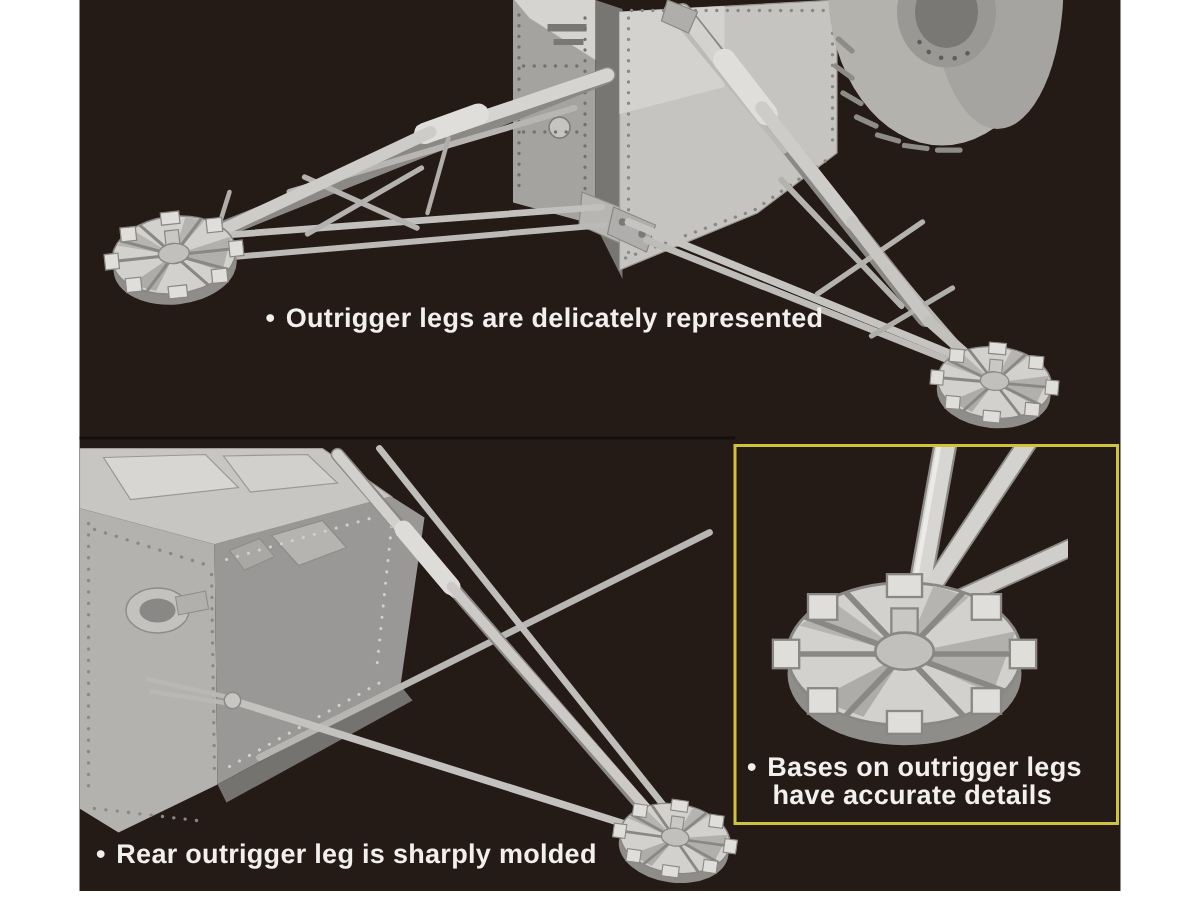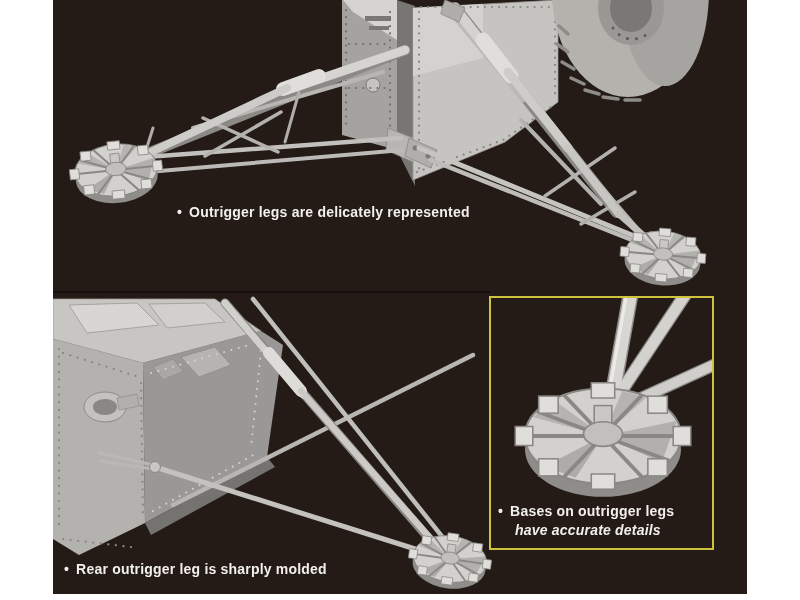--- a/index.html
+++ b/index.html
@@ -7,28 +7,28 @@
     width:800px;height:600px;position:relative;overflow:hidden;
     background:#ffffff;
     font-family:"Liberation Sans", sans-serif;
   }
   .artboard{
     position:absolute;left:53px;top:0;width:694px;height:594px;
     background:#241a16;overflow:hidden;
   }
   .scene{position:absolute;left:0;}
   .caption{
-    position:absolute;color:#f2f0ed;font-size:14px;font-weight:bold;
+    position:absolute;color:#f2f0ed;font-size:18px;font-weight:bold;
     white-space:nowrap;letter-spacing:.2px;line-height:19px;
   }
   .caption .bullet{margin-right:7px;}
-  .caption .indent{padding-left:17px;display:block;font-style:italic;}
+  .caption .indent{padding-left:17px;display:block;}
   .callout{
     position:absolute;left:436px;top:296px;width:221px;height:250px;
-    border:2px solid #cfc23c;background:#241a16;
+    border:2px solid #cfc23c;background:#241a16;padding-left:32px;
   }
   .seam{position:absolute;left:0;top:291px;width:437px;height:2px;background:#15100d;}
 </style>
 </head>
 <body>
 
 <div class="artboard">
 
   <svg class="scene" style="top:0" width="694" height="295" viewBox="0 0 694 295">
     <defs>

